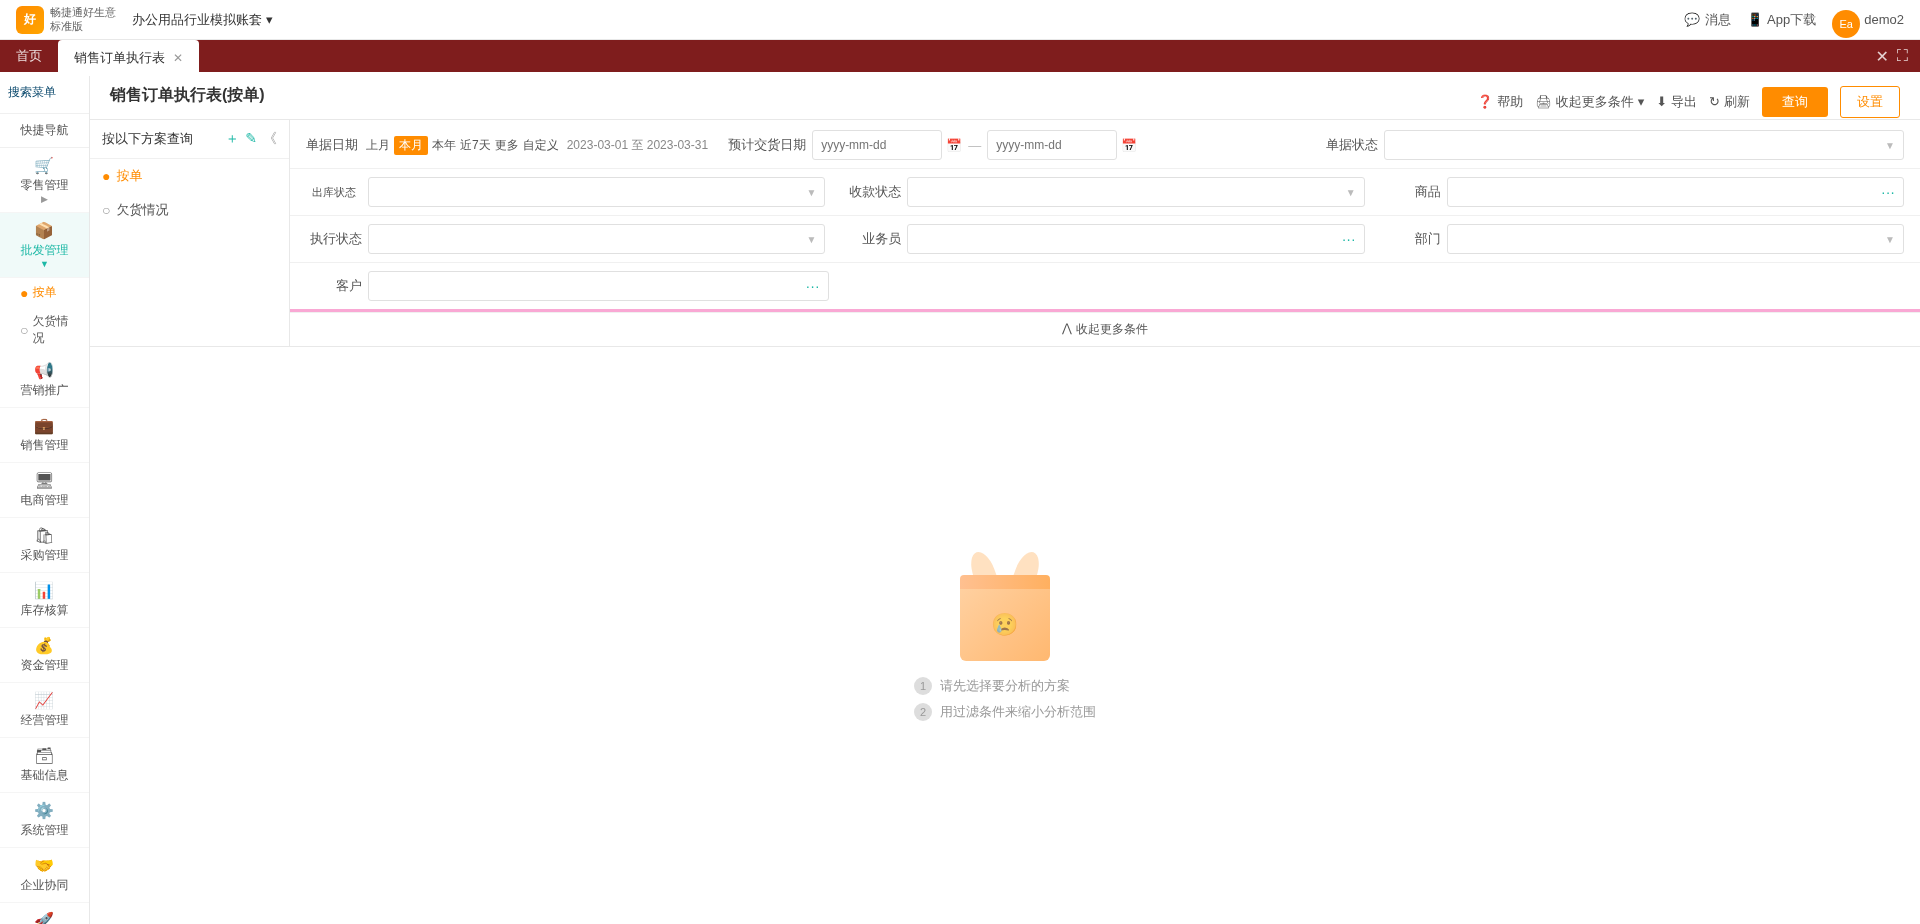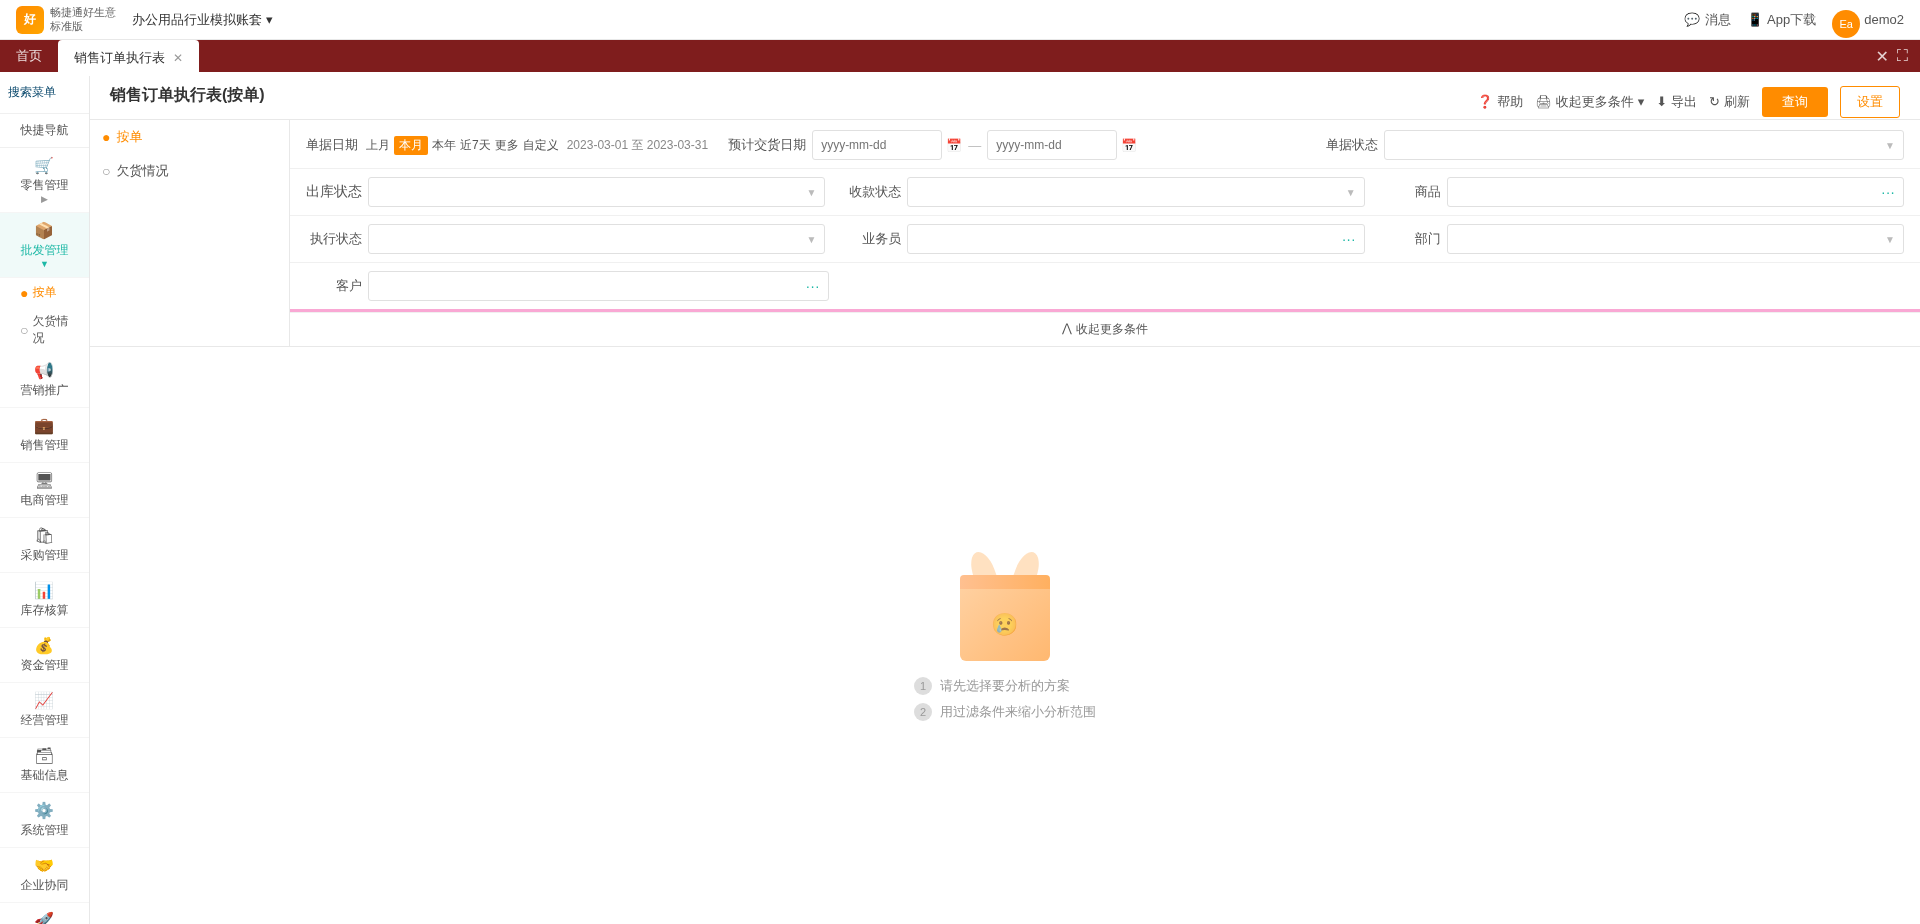--- a/index.html
+++ b/index.html
@@ -224,20 +224,28 @@
           <span>刷新</span>
         </div>
         <button class="btn-query">查询</button>
         <button class="btn-set">设置</button>
       </div>
     </div>
 
     <div style="background:#fff; border-bottom:1px solid #e8e8e8; display:flex; flex-shrink:0;">
 
       <div class="left-panel">
+        <div class="left-panel-header">
+          <span class="left-panel-title">按以下方案查询</span>
+          <div class="left-panel-icons">
+            <span class="lp-icon">＋</span>
+            <span class="lp-icon">✎</span>
+            <span class="lp-icon gray">《</span>
+          </div>
+        </div>
         <div class="scheme-item active">
           <span class="scheme-item-icon orange">●</span>
           <span>按单</span>
         </div>
         <div class="scheme-item">
           <span class="scheme-item-icon gray">○</span>
           <span>欠货情况</span>
         </div>
       </div>
 
@@ -273,21 +281,21 @@
             <span style="font-size:13px;color:#555;white-space:nowrap;">单据状态</span>
             <div class="fl-select" style="flex:1;">
               <span></span>
               <span style="font-size:10px;color:#bbb;">▼</span>
             </div>
           </div>
         </div>
 
         <div style="display:flex; align-items:center; padding:8px 16px; gap:20px; border-bottom:1px solid #f0f0f0;">
           <div style="display:flex; align-items:center; gap:6px; flex:1;">
-            <span style="font-size:14px;color:#555;white-space:nowrap;min-width:56px;text-align:right;">出库状态</span>
+            <span style="font-size:11px;color:#555;white-space:nowrap;min-width:56px;text-align:center;">出库状态</span>
             <div class="fl-select" style="flex:1;">
               <span></span>
               <span style="font-size:10px;color:#bbb;">▼</span>
             </div>
           </div>
           <div style="display:flex; align-items:center; gap:6px; flex:1;">
             <span style="font-size:13px;color:#555;white-space:nowrap;min-width:56px;text-align:right;">收款状态</span>
             <div class="fl-select" style="flex:1;">
               <span></span>
               <span style="font-size:10px;color:#bbb;">▼</span>

